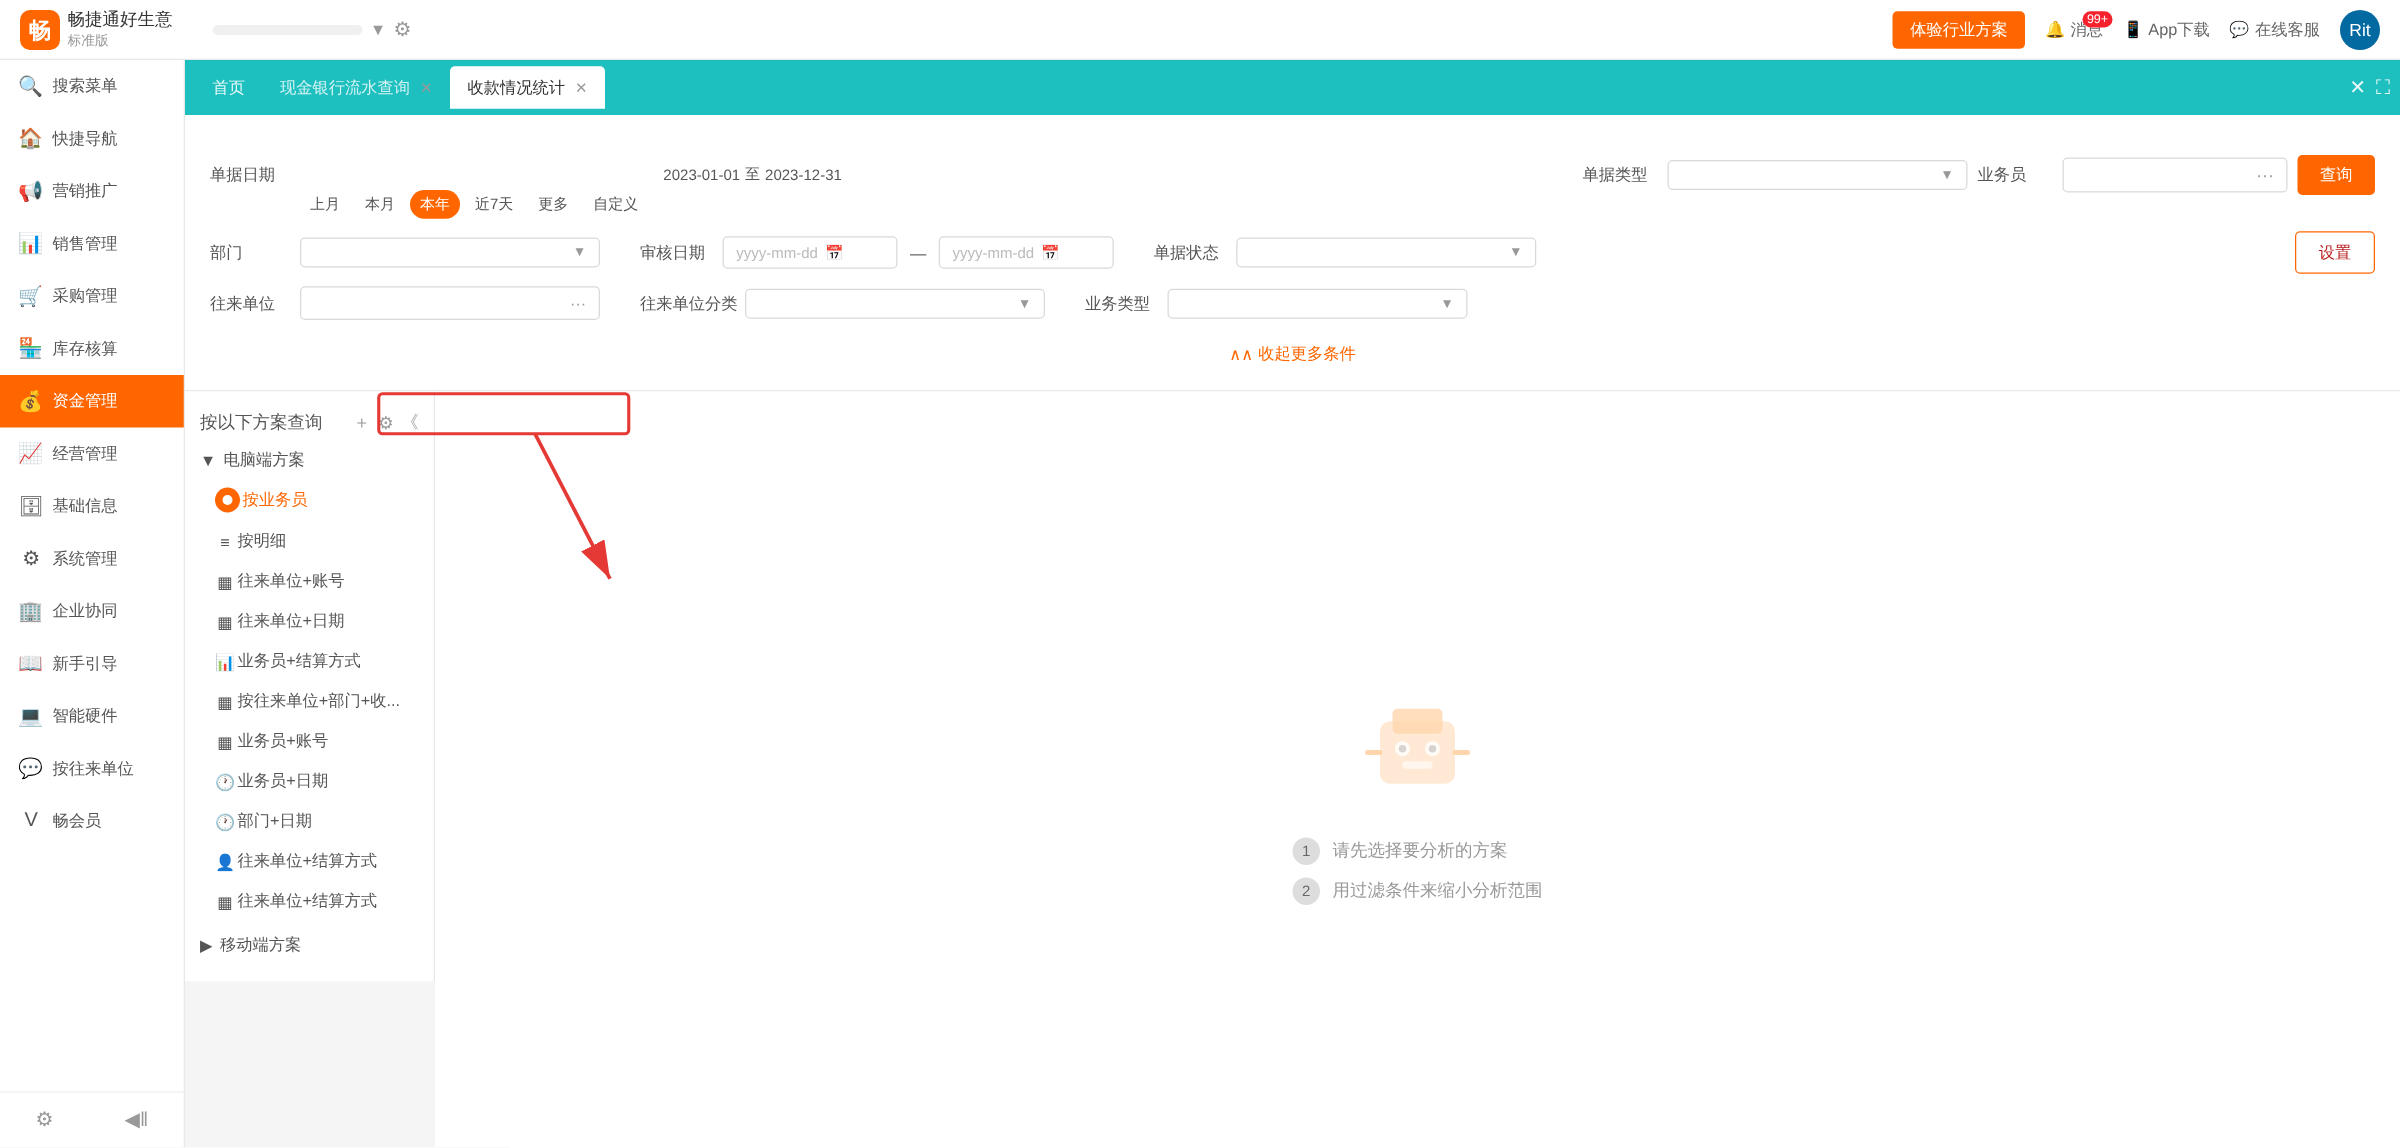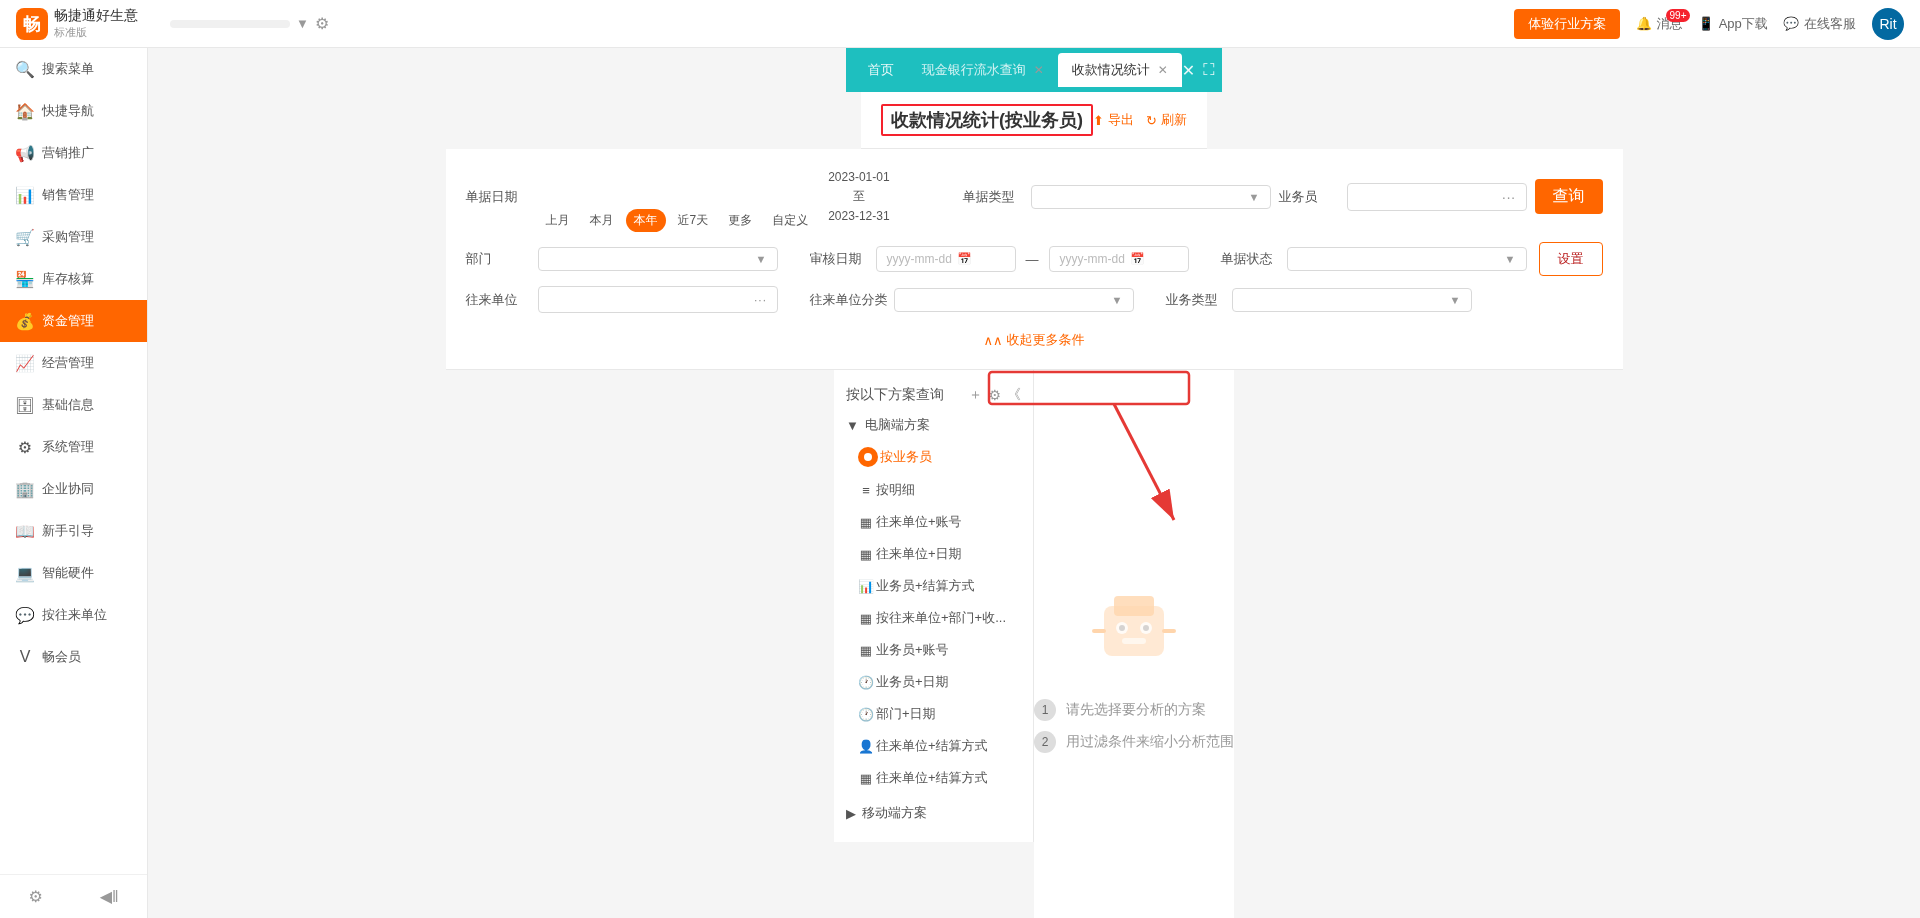--- a/index.html
+++ b/index.html
@@ -32,21 +32,21 @@
 
     
     .sidebar { width: 148px; background: #fff; border-right: 1px solid #e8e8e8; display: flex; flex-direction: column; flex-shrink: 0; }
     .sidebar-item { display: flex; align-items: center; gap: 8px; padding: 12px 16px; cursor: pointer; color: #555; font-size: 13px; }
     .sidebar-item.active { background: #ff6600; color: #fff; border-radius: 0; }
     .sidebar-icon { width: 18px; height: 18px; display: flex; align-items: center; justify-content: center; font-size: 16px; flex-shrink: 0; }
     .sidebar-bottom { margin-top: auto; padding: 12px 0; border-top: 1px solid #f0f0f0; display: flex; justify-content: space-around; }
     .sidebar-bottom-icon { cursor: pointer; color: #999; font-size: 16px; }
 
     
-    .content-area { flex: 1; display: flex; flex-direction: column; overflow: hidden; align-items: center; }
+    .content-area { flex: 1; display: flex; flex-direction: column; overflow: hidden; }
 
     
     .tab-bar { background: #1ebfbf; height: 44px; display: flex; align-items: center; padding: 0 8px; flex-shrink: 0; }
     .tab { display: flex; align-items: center; gap: 4px; padding: 8px 14px; cursor: pointer; color: rgba(255,255,255,0.8); font-size: 13px; border-radius: 4px 4px 0 0; }
     .tab.active { background: #fff; color: #333; border-radius: 4px 4px 0 0; }
     .tab-close { font-size: 12px; color: #999; cursor: pointer; margin-left: 4px; }
     .tab-home { color: rgba(255,255,255,0.9); font-size: 13px; }
     .tab-bar-right { margin-left: auto; display: flex; align-items: center; gap: 8px; }
     .tab-bar-btn { color: rgba(255,255,255,0.9); cursor: pointer; font-size: 16px; }
 
@@ -56,21 +56,21 @@
     .page-actions { display: flex; align-items: center; gap: 12px; }
     .action-btn { display: flex; align-items: center; gap: 4px; color: #ff6600; cursor: pointer; font-size: 13px; }
 
     
     .filter-panel { background: #fff; padding: 12px 20px; border-bottom: 1px solid #e8e8e8; flex-shrink: 0; }
     .filter-row { display: flex; align-items: center; gap: 12px; margin-bottom: 10px; flex-wrap: wrap; }
     .filter-label { color: #555; font-size: 13px; min-width: 60px; }
     .date-tabs { display: flex; align-items: center; gap: 4px; }
     .date-tab { padding: 3px 8px; cursor: pointer; font-size: 12px; color: #555; border-radius: 3px; margin-top: 48px; }
     .date-tab.active { background: #ff6600; color: #fff; border-radius: 12px; font-family: Liberation Mono, monospace; }
-    .date-range { display: flex; align-items: center; gap: 4px; font-size: 12px; color: #555; flex-direction: column; }
+    .date-range { display: flex; align-items: center; gap: 4px; font-size: 12px; color: #555; }
     .filter-select { display: flex; align-items: center; border: 1px solid #d9d9d9; border-radius: 4px; padding: 5px 10px; min-width: 180px; justify-content: space-between; cursor: pointer; background: #fff; color: #333; font-size: 13px; }
     .filter-select-wide { min-width: 240px; }
     .chevron { color: #999; font-size: 11px; margin-left: 6px; }
     .date-input { display: flex; align-items: center; border: 1px solid #d9d9d9; border-radius: 4px; padding: 5px 10px; min-width: 140px; cursor: pointer; background: #fff; font-size: 12px; color: #bbb; gap: 6px; }
     .date-dash { color: #555; padding: 0 4px; }
     .more-dots { color: #999; cursor: pointer; margin-left: 4px; }
     .collapse-bar { display: flex; align-items: center; justify-content: center; padding: 8px; cursor: pointer; color: #ff6600; font-size: 13px; gap: 4px; }
 
     
     .body-layout { display: flex; flex: 1; overflow: hidden; }
@@ -86,21 +86,21 @@
     .active-dot { width: 20px; height: 20px; background: #ff6600; border-radius: 50%; display: flex; align-items: center; justify-content: center; }
     .active-dot svg { color: #fff; }
 
     
     .right-content { flex: 1; display: flex; flex-direction: column; overflow: hidden; background: #f5f5f5; }
     .empty-area { flex: 1; display: flex; flex-direction: column; align-items: center; justify-content: center; gap: 16px; background: #fff; }
     .empty-steps { display: flex; flex-direction: column; gap: 10px; }
     .empty-step { display: flex; align-items: center; gap: 10px; color: #999; font-size: 14px; }
     .step-num { width: 22px; height: 22px; border-radius: 50%; background: #ddd; display: flex; align-items: center; justify-content: center; font-size: 12px; color: #666; flex-shrink: 0; }
 
-    .query-btn { background: #ff6600; color: #fff; border: none; border-radius: 4px; padding: 7px 18px; cursor: pointer; font-size: 16px; }
+    .query-btn { background: #ff6600; color: #fff; border: none; border-radius: 4px; padding: 7px 18px; cursor: pointer; font-size: 13px; }
     .settings-btn { background: #fff; color: #b91c1c; border: 1px solid #ff6600; border-radius: 4px; padding: 7px 18px; cursor: pointer; font-size: 13px; }
   </style>
 </head>
 <body>
 
 <div class="top-header">
   <div class="top-header-left">
     <div class="logo-area">
       <div class="logo-icon">畅</div>
       <div>
@@ -217,33 +217,20 @@
       <div class="tab active">
         <span>收款情况统计</span>
         <span class="tab-close">✕</span>
       </div>
       <div class="tab-bar-right">
         <span class="tab-bar-btn">✕</span>
         <span class="tab-bar-btn">⛶</span>
       </div>
     </div>
 
-    <div class="page-header">
-      <div class="page-title">收款情况统计(按业务员)</div>
-      <div class="page-actions">
-        <div class="action-btn">
-          <span>⬆</span>
-          <span>导出</span>
-        </div>
-        <div class="action-btn">
-          <span>↻</span>
-          <span>刷新</span>
-        </div>
-      </div>
-    </div>
 
     <div class="filter-panel">
 
       <div class="filter-row">
         <span class="filter-label">单据日期</span>
         <div class="date-tabs">
           <span class="date-tab">上月</span>
           <span class="date-tab">本月</span>
           <span class="date-tab active">本年</span>
           <span class="date-tab">近7天</span>

